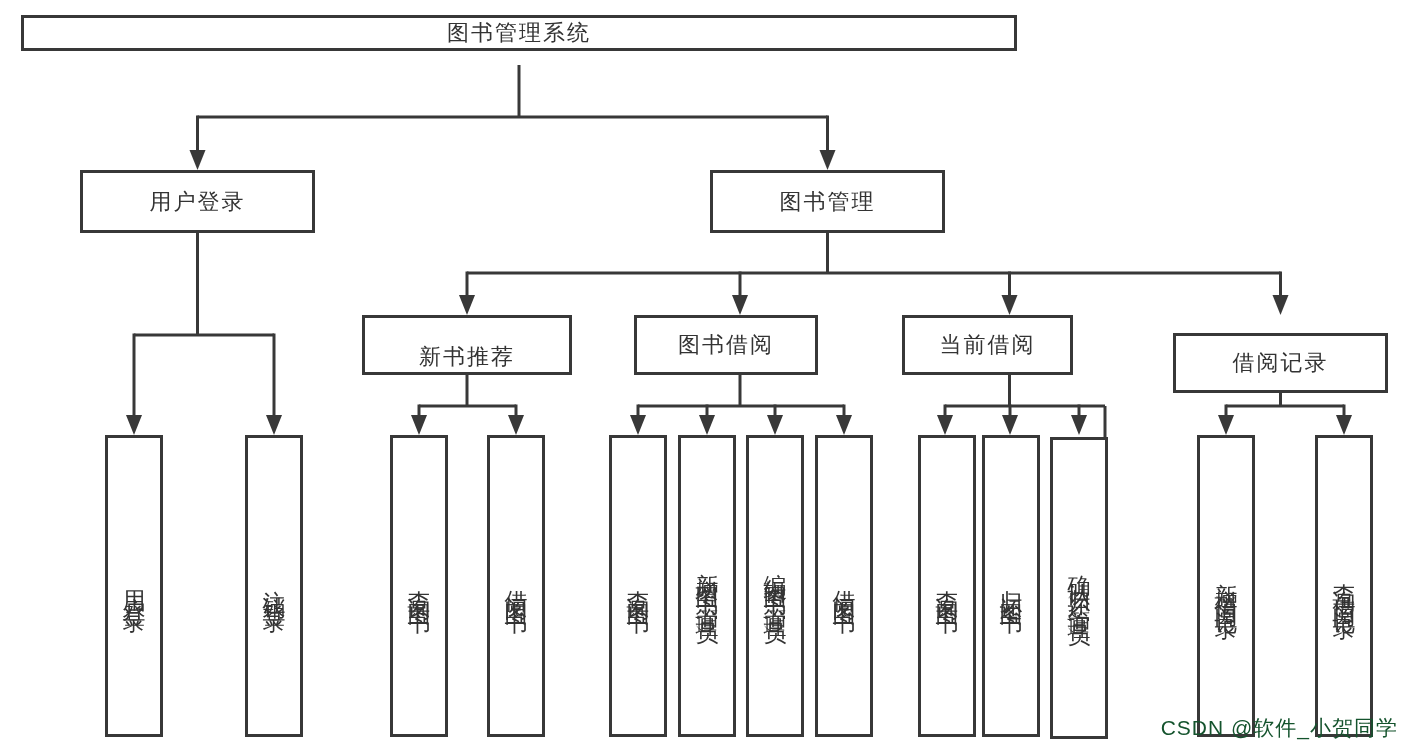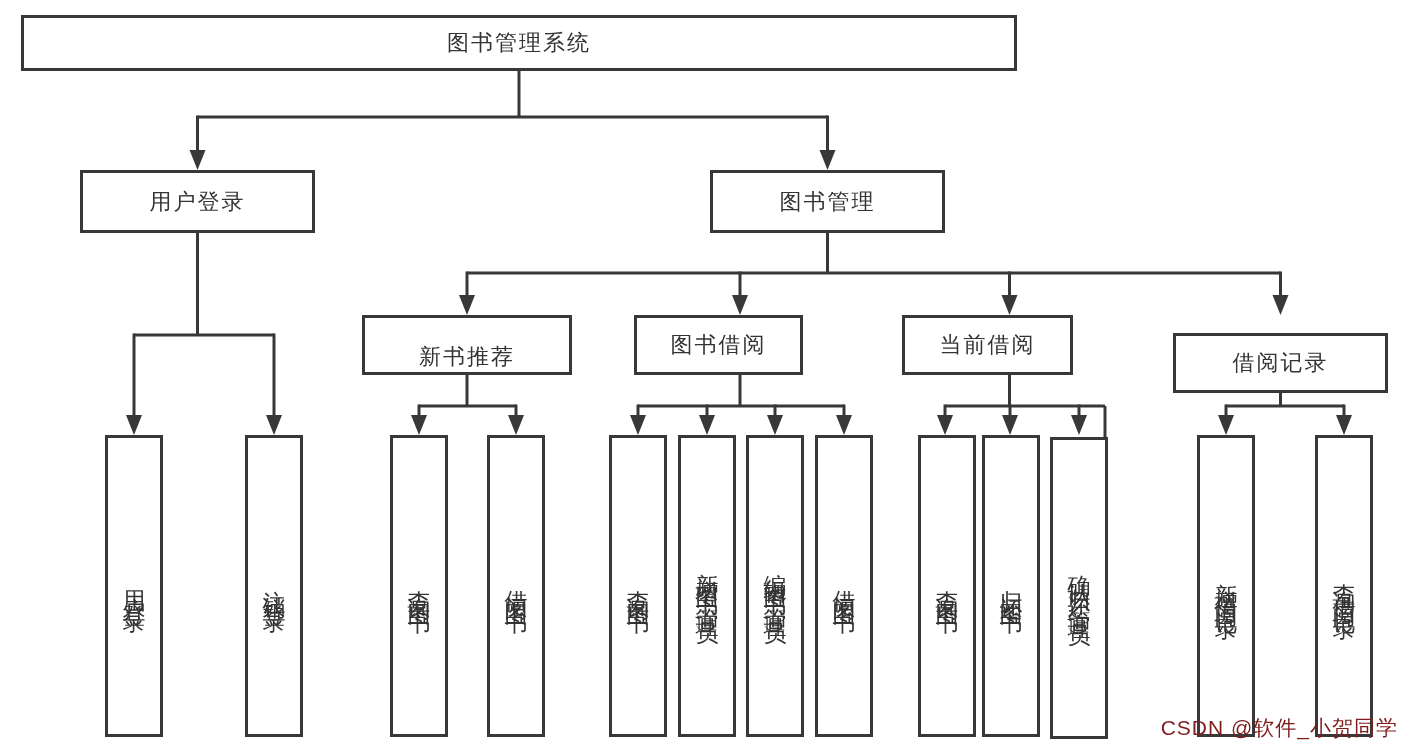--- a/index.html
+++ b/index.html
@@ -45,21 +45,21 @@
     writing-mode: vertical-rl;
     text-orientation: mixed;
     letter-spacing: 7px;
     line-height: 1;
   }
   .watermark {
     position: absolute;
     right: 7px;
     bottom: 5px;
     font-size: 21px;
-    color: #7f1d1d;
+    color: #14532d;
     letter-spacing: 1px;
     white-space: nowrap;
   }
 </style>
 </head>
 <body>
 
 <div class="stage">
 
   <svg class="connectors" viewBox="0 0 1405 747" xmlns="http://www.w3.org/2000/svg">
@@ -129,35 +129,35 @@
 
       <polygon points="937,415 953,415 945,435"></polygon>
       <polygon points="1002,415 1018,415 1010,435"></polygon>
       <polygon points="1071,415 1087,415 1079,435"></polygon>
 
       <polygon points="1218,415 1234,415 1226,435"></polygon>
       <polygon points="1336,415 1352,415 1344,435"></polygon>
     </g>
   </svg>
 
-  <div class="node node-h" style="left:21px; top:15px; width:996px; height:56px;">
+  <div class="node node-h" style="left:21px; top:15px; width:996px; height:36px;">
     <span>图书管理系统</span>
   </div>
 
   <div class="node node-h" style="left:80px; top:170px; width:235px; height:63px;">
     <span>用户登录</span>
   </div>
   <div class="node node-h" style="left:710px; top:170px; width:235px; height:63px;">
     <span>图书管理</span>
   </div>
 
   <div class="node node-h" style="left:362px; top:315px; width:210px; height:60px;align-items:flex-end;">
     <span>新书推荐</span>
   </div>
-  <div class="node node-h" style="left:634px; top:315px; width:169px; height:60px;">
+  <div class="node node-h" style="left:634px; top:315px; width:184px; height:60px;">
     <span>图书借阅</span>
   </div>
   <div class="node node-h" style="left:902px; top:315px; width:171px; height:60px;">
     <span>当前借阅</span>
   </div>
   <div class="node node-h" style="left:1173px; top:333px; width:215px; height:60px;">
     <span>借阅记录</span>
   </div>
 
   <div class="node node-v" style="left:105px; top:435px; width:58px; height:302px;">

